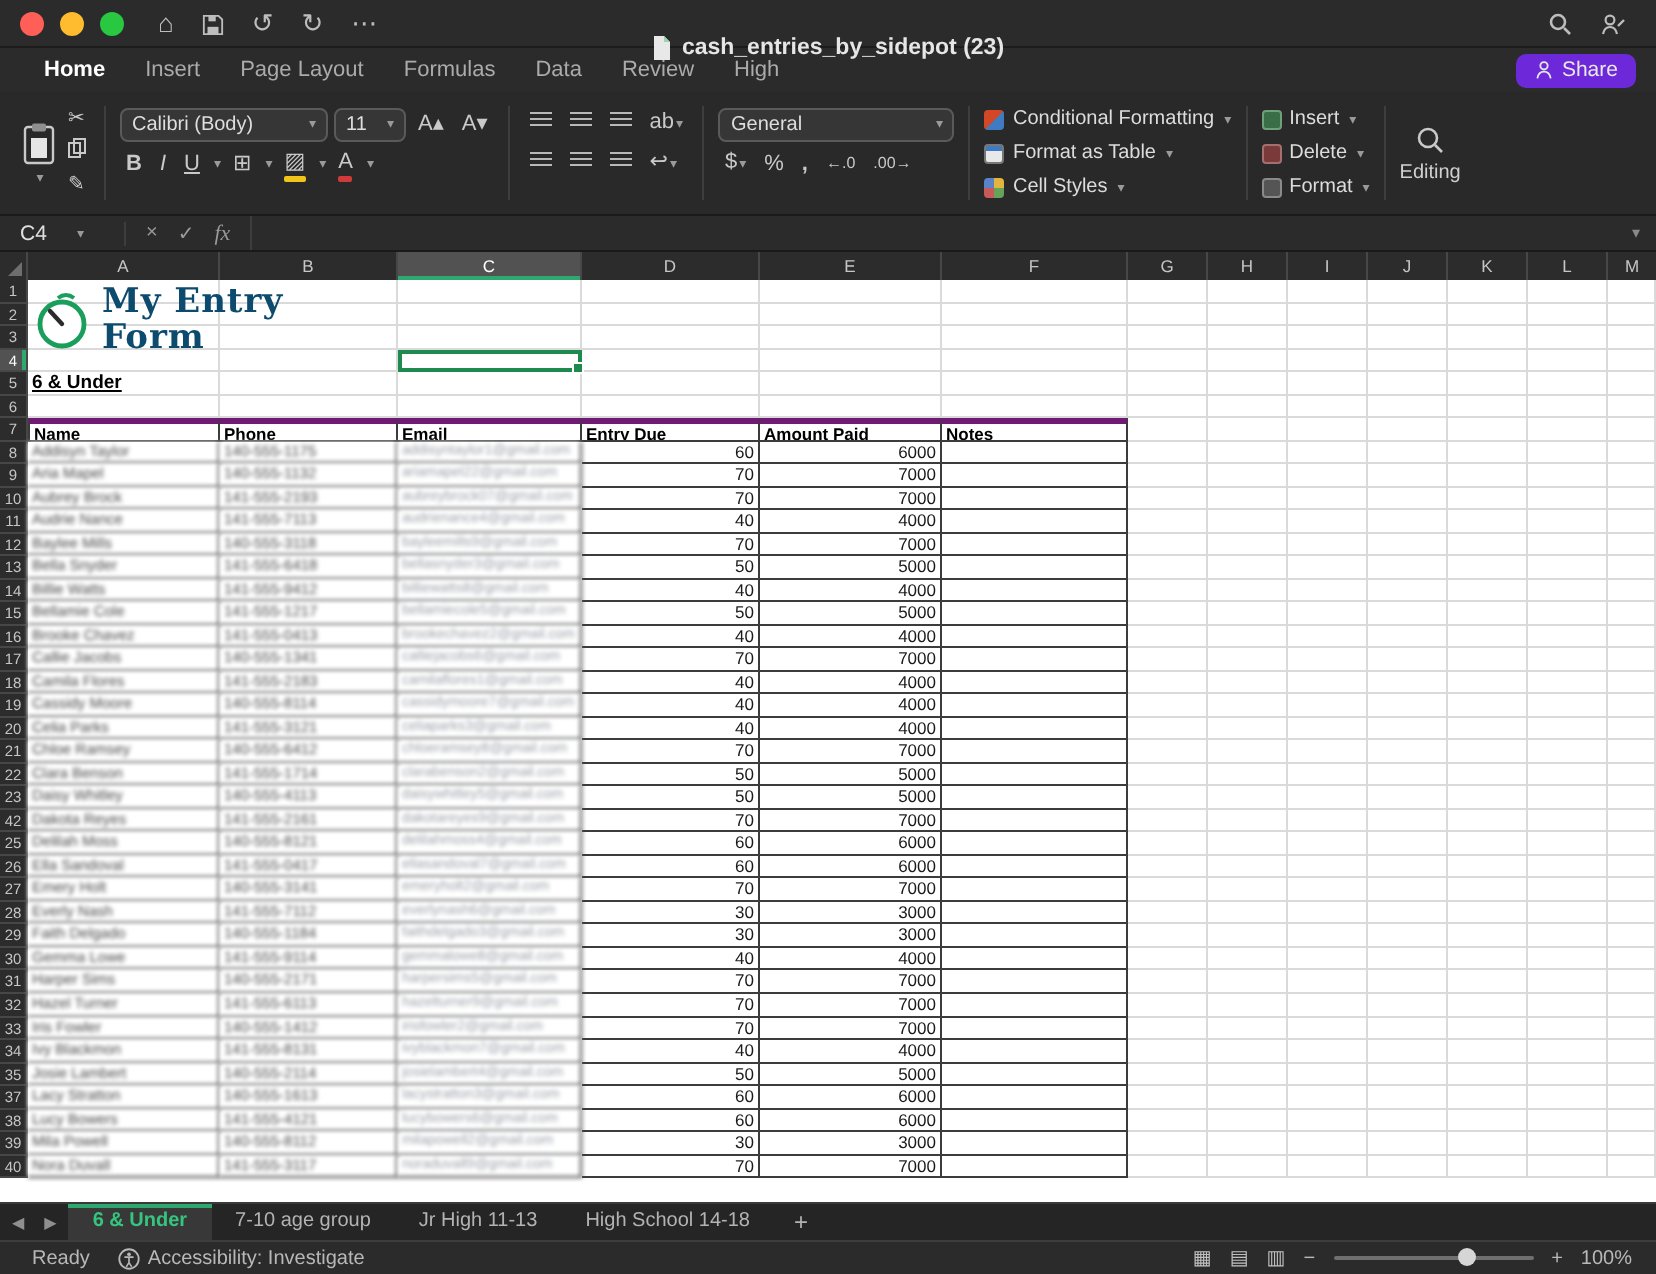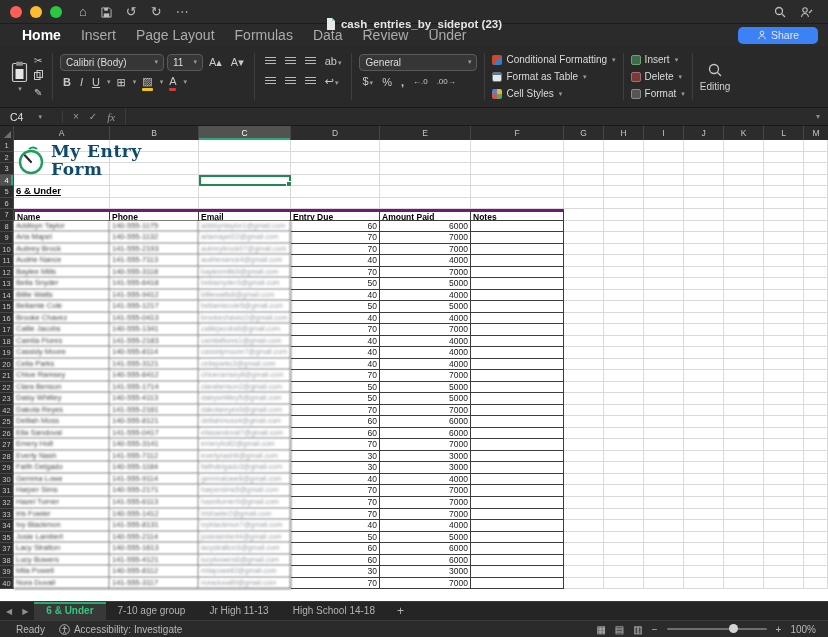--- a/index.html
+++ b/index.html
@@ -16,24 +16,24 @@
   .tbicon { color:#bdbdbd; font-size:13px; line-height:24px; padding:0 7px; }
   .tbicon svg { vertical-align:middle; }
   .tb-title { position:absolute; left:0; right:0; top:12px; height:24px; display:flex;
     align-items:center; justify-content:center; gap:5px; pointer-events:none; }
   .tb-title span { color:#e6e6e6; font-size:11.5px; font-weight:bold; }
   .tb-right { margin-left:auto; display:flex; align-items:center; padding-right:8px; }
 
   
   .ribbon-tabs { height:22px; flex:0 0 22px; background:#2b2b2b; display:flex;
     align-items:center; padding-left:12px; }
-  .rtab { color:#ababab; font-size:14px; padding:0 10px; line-height:22px; cursor:default; }
+  .rtab { color:#ababab; font-size:11px; padding:0 10px; line-height:22px; cursor:default; }
   .rtab.active { color:#ffffff; font-weight:bold; }
-  .share-btn { margin-left:auto; margin-right:10px; background:#3b82f6; border-radius:5px;
-    height:17px; display:flex; align-items:center; gap:4px; padding:0 19px;
+  .share-btn { margin-left:auto; margin-right:10px; background:#6d28d9; border-radius:5px;
+    height:17px; display:flex; align-items:center; gap:4px; padding:0 9px;
     color:#e8e8e8; font-size:10.5px; }
 
   
   .ribbon { height:62px; flex:0 0 62px; background:#292929; display:flex;
     align-items:stretch; padding:4px 4px 4px 6px; border-bottom:1px solid #1a1a1a; }
   .rg { display:flex; flex-direction:column; justify-content:flex-start; padding:2px 5px; }
   .rdiv { width:1px; background:#3e3e3e; margin:3px 2px; }
   .rrow { display:flex; align-items:center; gap:3px; height:20px; }
   .ibtn { color:#c9c9c9; font-size:11px; padding:1px 3px; border-radius:3px; line-height:14px; }
   .ibtn .bar { display:block; height:3px; margin-top:0px; border-radius:1px; }
@@ -173,21 +173,21 @@
   </div>
 
   <div class="ribbon-tabs">
     <div style="display:flex">
         <div class="rtab active">Home</div>
         <div class="rtab">Insert</div>
         <div class="rtab">Page Layout</div>
         <div class="rtab">Formulas</div>
         <div class="rtab">Data</div>
         <div class="rtab">Review</div>
-        <div class="rtab">Under</div>
+        <div class="rtab">High</div>
       </div>
     <div class="share-btn">
       <svg width="10" height="10" viewBox="0 0 12 12">
           <circle cx="6" cy="3.5" r="2.2" fill="none" stroke="#e8e8e8" stroke-width="1.1"></circle>
           <path d="M2 11c.5-2.7 2.2-4 4-4s3.5 1.3 4 4" fill="none" stroke="#e8e8e8" stroke-width="1.1"></path>
         </svg>
       <span>Share</span>
     </div>
   </div>
 

